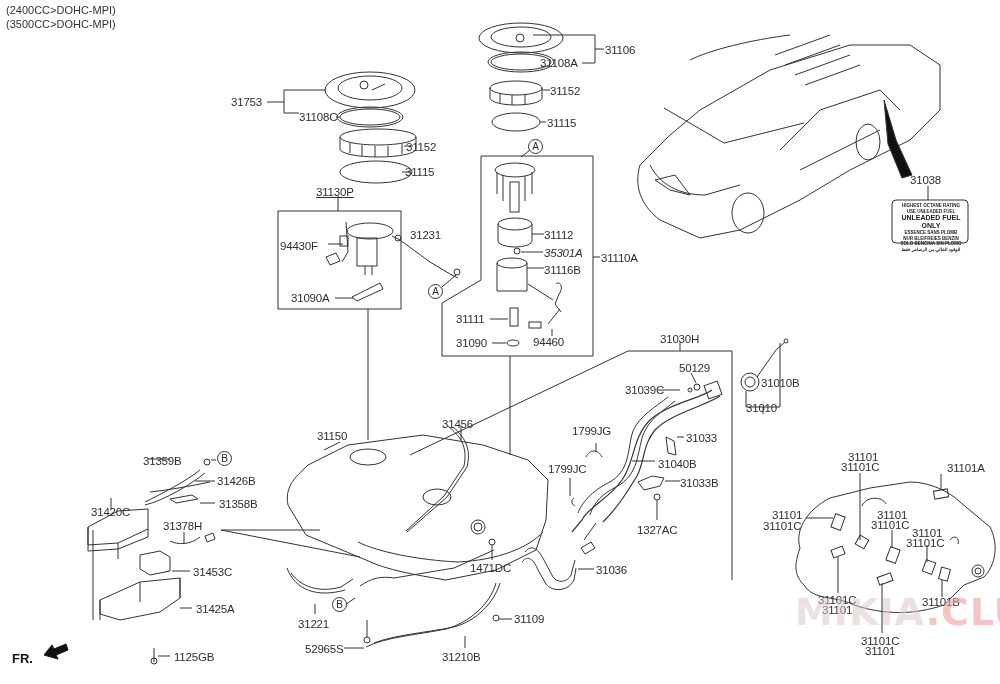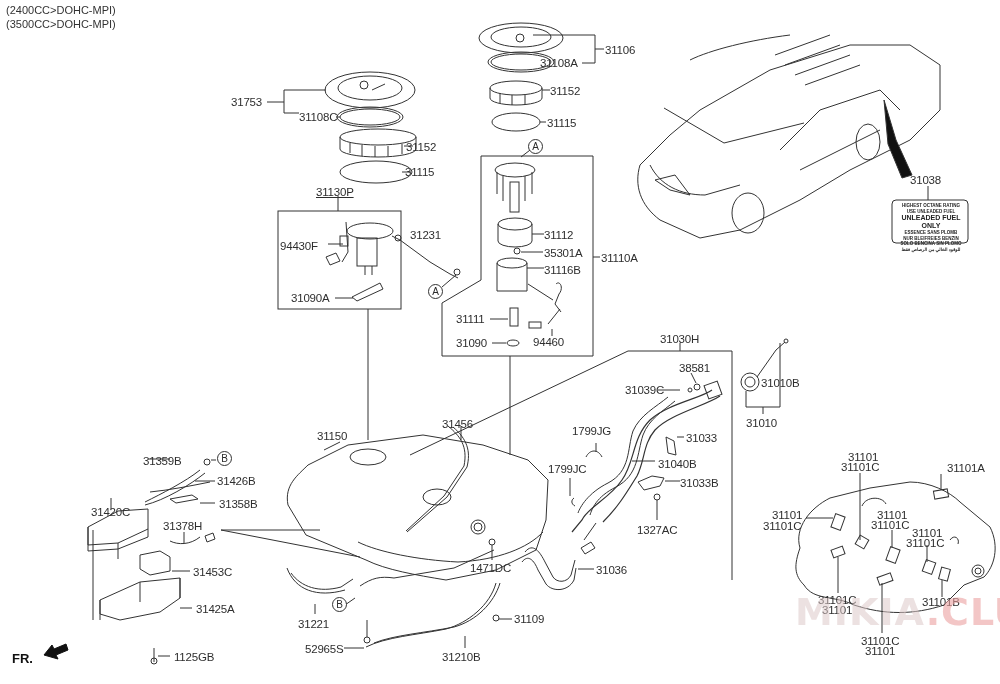--- a/index.html
+++ b/index.html
@@ -271,42 +271,42 @@
 <div class="lbl" style="left:540px;top:57px;">31108A</div>
 <div class="lbl" style="left:550px;top:85px;">31152</div>
 <div class="lbl" style="left:547px;top:117px;">31115</div>
 
 <div class="lbl" style="left:316px;top:186px;text-decoration:underline;">31130P</div>
 <div class="lbl" style="left:280px;top:240px;">94430F</div>
 <div class="lbl" style="left:291px;top:292px;">31090A</div>
 <div class="lbl" style="left:410px;top:229px;">31231</div>
 
 <div class="lbl" style="left:544px;top:229px;">31112</div>
-<div class="lbl" style="left:544px;top:247px;">35301A</div>
+<div class="lbl" style="left:544px;top:247px;font-style:italic;">35301A</div>
 <div class="lbl" style="left:544px;top:264px;">31116B</div>
 <div class="lbl" style="left:601px;top:252px;">31110A</div>
 <div class="lbl" style="left:456px;top:313px;">31111</div>
 <div class="lbl" style="left:456px;top:337px;">31090</div>
 <div class="lbl" style="left:533px;top:336px;">94460</div>
 
 <div class="lbl" style="left:910px;top:174px;">31038</div>
 
 <div class="lbl" style="left:660px;top:333px;">31030H</div>
-<div class="lbl" style="left:679px;top:362px;">38581</div>
+<div class="lbl" style="left:679px;top:362px;">50129</div>
 <div class="lbl" style="left:625px;top:384px;">31039C</div>
 <div class="lbl" style="left:572px;top:425px;">1799JG</div>
 <div class="lbl" style="left:686px;top:432px;">31033</div>
 <div class="lbl" style="left:548px;top:463px;">1799JC</div>
 <div class="lbl" style="left:658px;top:458px;">31040B</div>
 <div class="lbl" style="left:680px;top:477px;">31033B</div>
 <div class="lbl" style="left:637px;top:524px;">1327AC</div>
 <div class="lbl" style="left:596px;top:564px;">31036</div>
 
 <div class="lbl" style="left:761px;top:377px;">31010B</div>
-<div class="lbl" style="left:746px;top:417px;">31010</div>
+<div class="lbl" style="left:746px;top:402px;">31010</div>
 
 <div class="lbl" style="left:317px;top:430px;">31150</div>
 <div class="lbl" style="left:442px;top:418px;">31456</div>
 <div class="lbl" style="left:470px;top:562px;">1471DC</div>
 <div class="lbl" style="left:298px;top:618px;">31221</div>
 <div class="lbl" style="left:305px;top:643px;">52965S</div>
 <div class="lbl" style="left:442px;top:651px;">31210B</div>
 <div class="lbl" style="left:514px;top:613px;">31109</div>
 
 <div class="lbl" style="left:143px;top:455px;">31359B</div>

